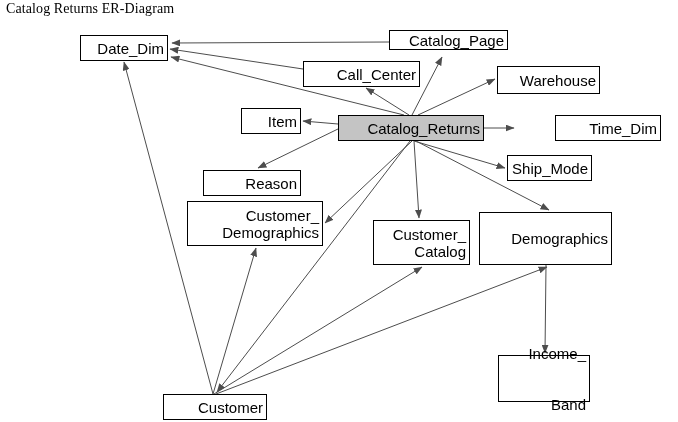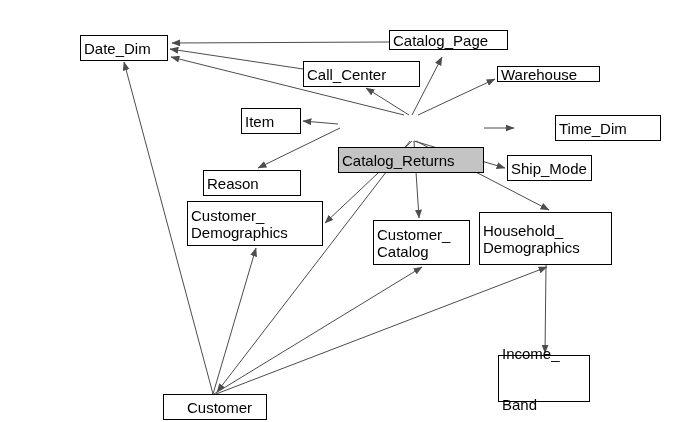--- a/index.html
+++ b/index.html
@@ -42,39 +42,39 @@
     position: absolute;
     box-sizing: border-box;
     border: 1px solid #000000;
     background: #ffffff;
     color: #000000;
     font-family: "Liberation Sans", sans-serif;
     font-size: 15px;
     line-height: 17px;
     display: flex;
     flex-direction: column;
-    align-items: flex-start;
+    align-items: flex-end;
     justify-content: center;
     text-align: center;
     white-space: pre;
     padding: 0 3px;
   }
   .node.shaded {
     background: #c4c4c4;
-    margin-top: 32px;
   }
   .node-line {
     display: block;
   }
 </style>
 </head>
 <body>
 
 <div id="diagram-root">
 
+  <div id="title">Catalog Returns ER-Diagram</div>
 
   <svg id="edge-layer" viewBox="0 0 678 422" width="678" height="422" xmlns="http://www.w3.org/2000/svg">
     <defs>
       <marker id="arrowhead" markerWidth="9" markerHeight="7" refX="8.4" refY="3.5" orient="auto" markerUnits="userSpaceOnUse">
         <polygon points="0 0, 9 3.5, 0 7" fill="#4d4d4d"></polygon>
       </marker>
     </defs>
     <g id="edges-group">
         <line x1="389" y1="42" x2="172" y2="43" stroke="#4d4d4d" stroke-width="1" marker-end="url(#arrowhead)"></line>
         <line x1="303" y1="69" x2="170" y2="49" stroke="#4d4d4d" stroke-width="1" marker-end="url(#arrowhead)"></line>
@@ -95,26 +95,26 @@
         <line x1="214" y1="394" x2="422" y2="267" stroke="#4d4d4d" stroke-width="1" marker-end="url(#arrowhead)"></line>
         <line x1="216" y1="394" x2="547" y2="267" stroke="#4d4d4d" stroke-width="1" marker-end="url(#arrowhead)"></line>
         <line x1="546" y1="265" x2="545" y2="353" stroke="#4d4d4d" stroke-width="1" marker-end="url(#arrowhead)"></line>
       </g>
   </svg>
 
   <div id="nodes-layer">
       <div class="node" style="left: 80px; top: 35px; width: 88px; height: 26px;"><span class="node-line">Date_Dim</span></div>
       <div class="node" style="left: 389px; top: 30px; width: 119px; height: 20px;"><span class="node-line">Catalog_Page</span></div>
       <div class="node" style="left: 303px; top: 61px; width: 117px; height: 26px;"><span class="node-line">Call_Center</span></div>
-      <div class="node" style="left: 497px; top: 66px; width: 103px; height: 16px;"><span class="node-line">Warehouse</span></div>
+      <div class="node" style="left: 497px; top: 66px; width: 103px; height: 28px;"><span class="node-line">Warehouse</span></div>
       <div class="node" style="left: 241px; top: 108px; width: 60px; height: 26px;"><span class="node-line">Item</span></div>
       <div class="node shaded" style="left: 338px; top: 115px; width: 146px; height: 26px;"><span class="node-line">Catalog_Returns</span></div>
       <div class="node" style="left: 516px; top: 115px; width: 106px; height: 26px; margin-left: 39px;"><span class="node-line">Time_Dim</span></div>
       <div class="node" style="left: 507px; top: 155px; width: 85px; height: 26px;"><span class="node-line">Ship_Mode</span></div>
       <div class="node" style="left: 203px; top: 170px; width: 98px; height: 26px;"><span class="node-line">Reason</span></div>
       <div class="node" style="left: 187px; top: 201px; width: 136px; height: 45px;"><span class="node-line">Customer_</span><span class="node-line">Demographics</span></div>
       <div class="node" style="left: 373px; top: 220px; width: 97px; height: 45px;"><span class="node-line">Customer_</span><span class="node-line">Catalog</span></div>
-      <div class="node" style="left: 479px; top: 212px; width: 133px; height: 53px;"><span class="node-line">Household_</span><span class="node-line">Demographics</span></div>
+      <div class="node" style="left: 479px; top: 212px; width: 133px; height: 53px;"><span class="node-line">Demographics</span></div>
       <div class="node" style="left: 498px; top: 355px; width: 92px; height: 47px; gap: 34px;"><span class="node-line">Income_</span><span class="node-line">Band</span></div>
       <div class="node" style="left: 163px; top: 394px; width: 104px; height: 26px; padding-left: 23px;"><span class="node-line">Customer</span></div>
     </div>
 
 </div>
 
 </body></html>

